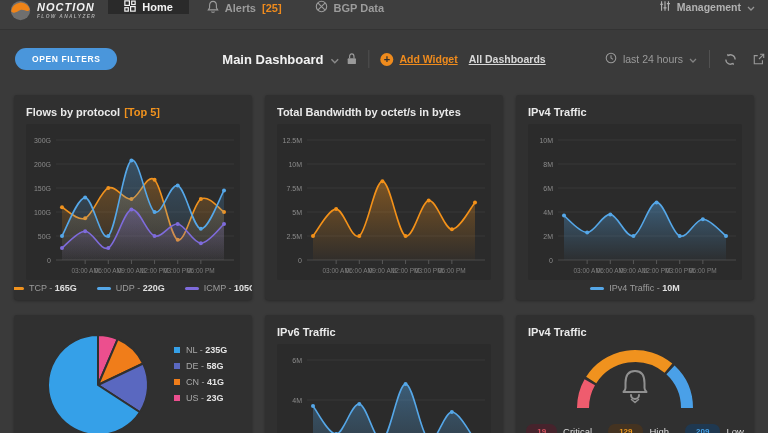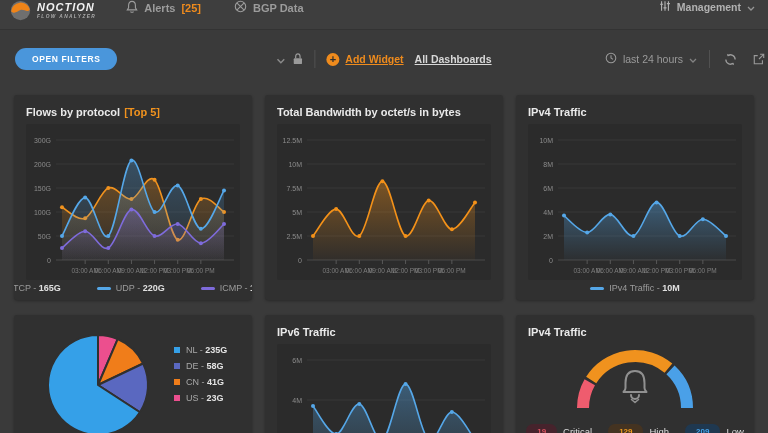--- a/index.html
+++ b/index.html
@@ -40,21 +40,21 @@
   .icon-btn { display:flex; align-items:center; cursor:pointer; color:#9a9a9a; padding:2px; }
 
   
   .grid { display:grid; grid-template-columns:repeat(3,1fr); gap:15px 13px; padding:7px 14px 0; }
   .card { background:#303030; border-radius:3px; padding:8px 12px 4px; height:205px; overflow:hidden;
           box-shadow:0 1px 3px rgba(0,0,0,.3); }
   .card-title { font-size:11px; font-weight:bold; color:#eaeaea; padding:3px 0 6px; }
   .title-badge { color:#f0921e; margin-left:4px; }
   .chart-body { background:#2b2b2b; border-radius:2px; }
   .chart-body.flat { background:transparent; display:flex; }
-  .legend { display:flex; justify-content:center; align-items:center; gap:36px; margin-top:3px;
+  .legend { display:flex; justify-content:center; align-items:center; gap:20px; margin-top:3px;
             font-size:9px; color:#9b9b9b; }
   .legend b { color:#e0e0e0; }
   .dash { width:14px; height:2.5px; border-radius:2px; display:inline-block; margin-right:5px; vertical-align:middle; }
   .legend-item { cursor:pointer; white-space:nowrap; }
   .pie-legend { display:flex; flex-direction:column; gap:6px; margin-top:22px; margin-left:8px;
                 font-size:9px; color:#a8a8a8; }
   .pie-legend b { color:#e3e3e3; }
   .bullet { width:6px; height:6px; display:inline-block; margin-right:6px; }
   .gauge-badges { display:flex; justify-content:center; align-items:center; gap:16px; margin-top:6px; }
   .badge-group { display:flex; align-items:center; gap:6px; font-size:9.5px; color:#dcdcdc; }
@@ -71,20 +71,31 @@
         <circle cx="12" cy="12" r="11" fill="#6f6f6f"></circle>
         <path d="M1.3 13 A11 11 0 0 1 22.7 10.5 C20 15.5 16 10 12 11.5 C8 13 5.5 16.5 1.3 13 Z" fill="#f08418"></path>
       </svg>
     </span>
     <span class="brand-text">
       <div class="brand-name">NOCTION</div>
       <div class="brand-sub">FLOW ANALYZER</div>
     </span>
   </div>
 
+  <div class="nav-item active">
+    <span>
+      <svg width="12" height="12" viewBox="0 0 14 14" fill="none" stroke="currentColor" stroke-width="1.4">
+        <rect x="1" y="1" width="5.3" height="5.3"></rect>
+          <rect x="9" y="1.3" width="4" height="4"></rect>
+        <rect x="1" y="9" width="4" height="4"></rect>
+          <rect x="7.7" y="7.7" width="5.3" height="5.3"></rect>
+      </svg>
+    </span>
+    <span>Home</span>
+  </div>
   <div class="vsep"></div>
 
   <div class="vsep"></div>
 
   <div class="nav-item">
     <span>
       <svg width="12" height="13" viewBox="0 0 14 15" fill="none" stroke="currentColor" stroke-width="1.3">
         <path d="M7 1.5 C9.8 1.5 11 3.7 11 6.5 L11 9 L12.5 11.5 L1.5 11.5 L3 9 L3 6.5 C3 3.7 4.2 1.5 7 1.5 Z"></path>
         <path d="M5.3 13.2 A1.9 1.9 0 0 0 8.7 13.2"></path>
       </svg>
@@ -121,20 +132,21 @@
     </div>
     <div class="vsep"></div>
   </div>
 </header>
 
 <div class="toolbar">
   <button class="btn-filters">OPEN FILTERS</button>
 
   <div class="toolbar-center">
     <div class="dash-select">
+      <span class="dash-title">Main Dashboard</span>
       <span class="chev" style="color:#a5a5a5;">
         <svg width="9" height="6" viewBox="0 0 8 5" fill="none" stroke="currentColor" stroke-width="1.3">
             <path d="M1 1 L4 4 L7 1"></path>
           </svg>
       </span>
       <span style="color:#9a9a9a;display:flex;">
         <svg width="11" height="12" viewBox="0 0 12 13" fill="none" stroke="currentColor" stroke-width="1.3">
           <rect x="1.5" y="5.7" width="9" height="6.3" rx="1" fill="currentColor" stroke="none"></rect>
           <path d="M3.6 5.7 V4 C3.6 2.1 4.5 1 6 1 C7.5 1 8.4 2.1 8.4 4 V5.7"></path>
         </svg>

